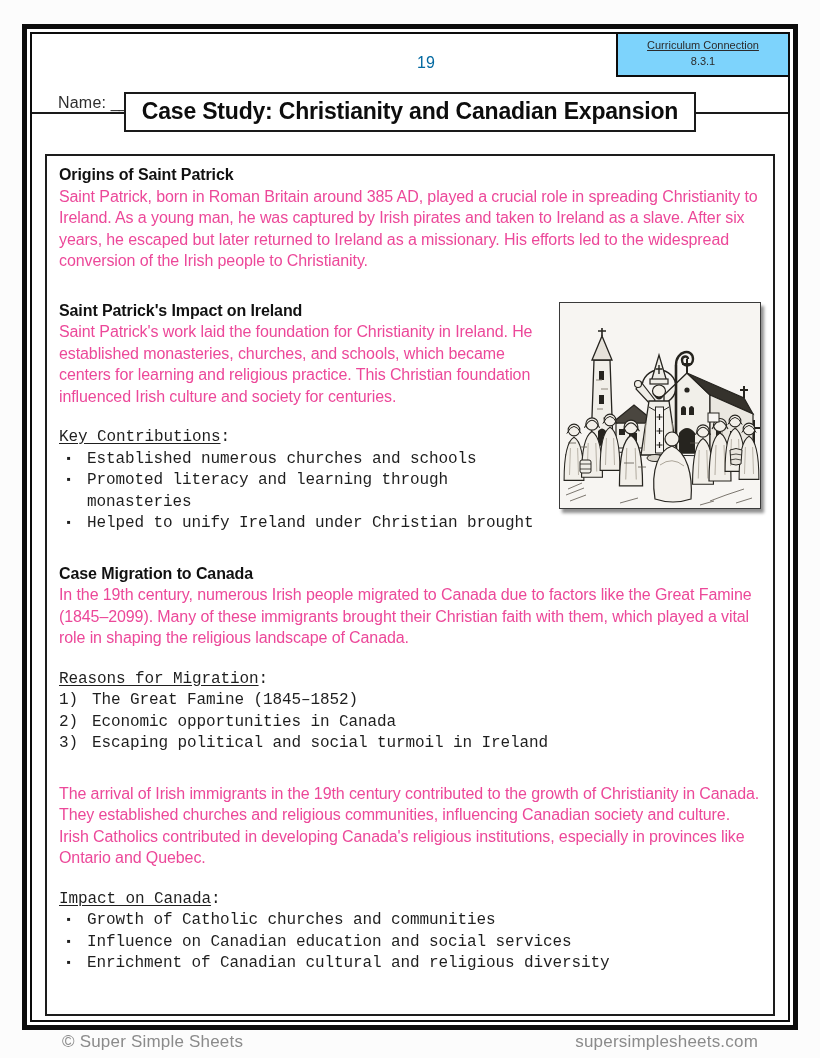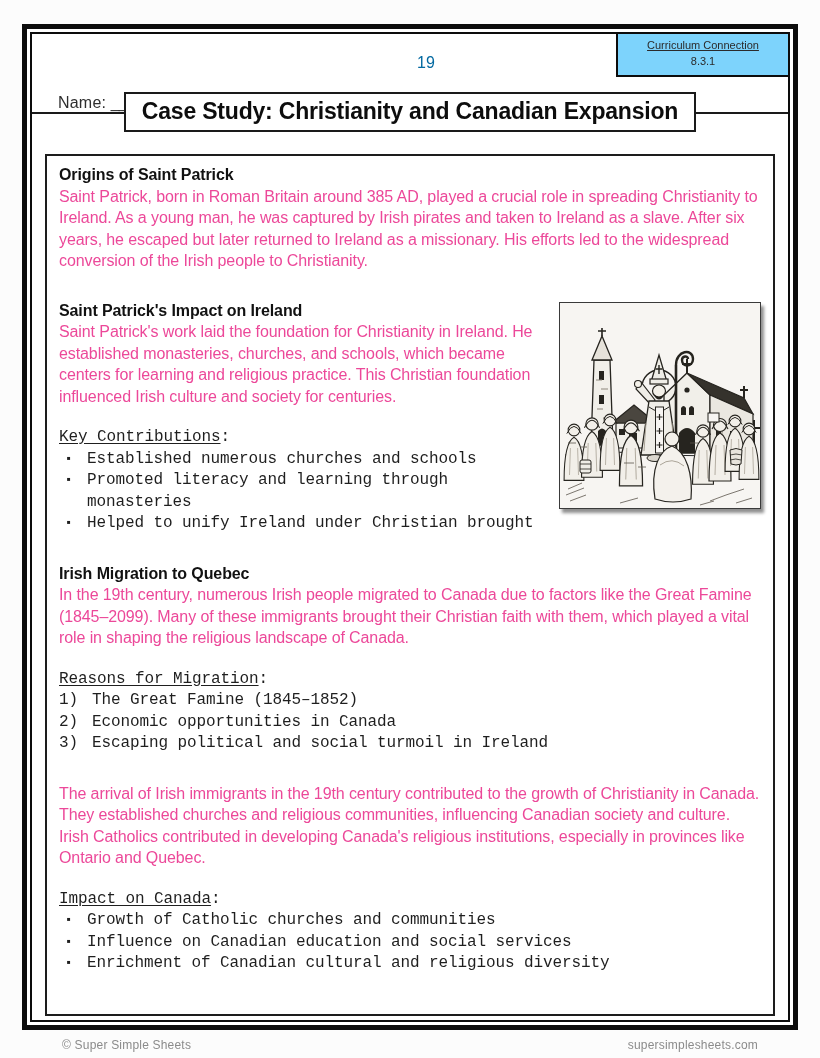--- a/index.html
+++ b/index.html
@@ -86,21 +86,21 @@
     margin: 2px 0 6px 14px;
     border: 1px solid #3a3a3a;
     background: #f7f5f2;
     box-shadow: 3px 4px 3px #909090;
   }
   .clearfix { clear: both; }
   
   .footer {
     position: absolute; left: 62px; right: 62px; bottom: 6px;
     display: flex; justify-content: space-between;
-    font-size: 12px; color: #8b8b8b; letter-spacing: .2px;
+    font-size: 17px; color: #8b8b8b; letter-spacing: .2px;
   }
 </style>
 </head>
 <body>
 
 <div class="frame-outer">
   <div class="frame-inner">
 
     <div class="header-row">
       <div class="name-area">
@@ -241,21 +241,21 @@
             <li>
                 <span class="marker">▪</span>
                 <span>Helped to unify Ireland under Christian brought</span>
               </li>
           </ul>
         </div>
         <div class="clearfix"></div>
       </div>
 
       <div class="section">
-        <h3 class="sec-heading">Irish Migration to Quebec</h3>
+        <h3 class="sec-heading">Case Migration to Canada</h3>
         <p class="body-text">In the 19th century, numerous Irish people migrated to Canada due to factors like the Great Famine (1845–2099). Many of these immigrants brought their Christian faith with them, which played a vital role in shaping the religious landscape of Canada.</p>
 
         <div class="subsection">
           <p class="sub-label"><span class="u">Reasons for Migration</span><span>:</span></p>
           <ol class="num-list">
             <li>
                 <span class="num">1)</span>
                 <span>The Great Famine (1845–1852)</span>
               </li>
             <li>

